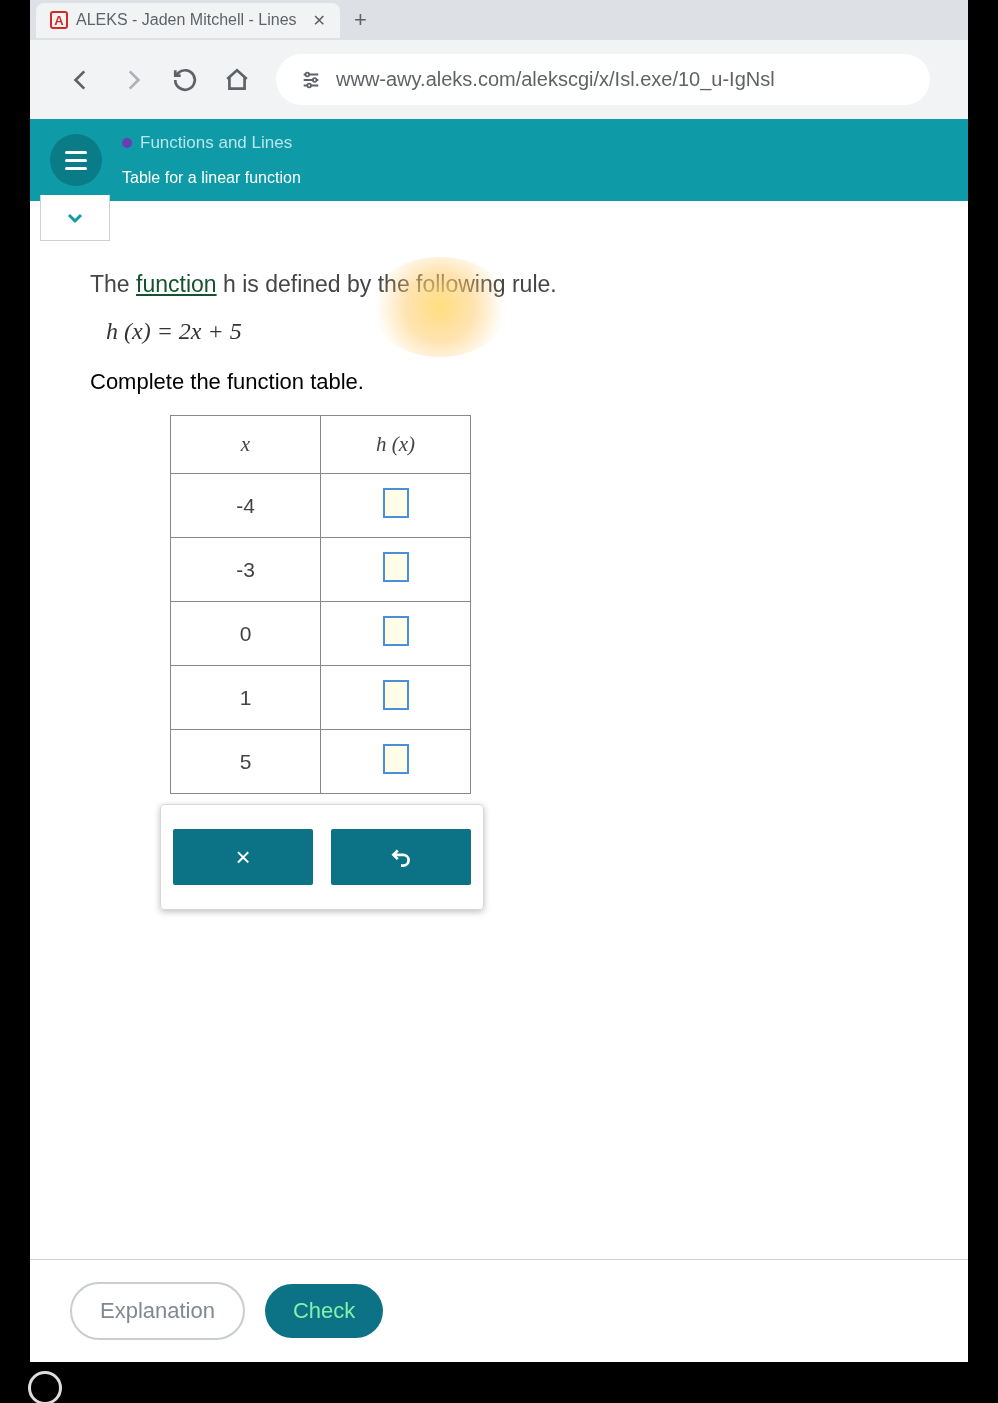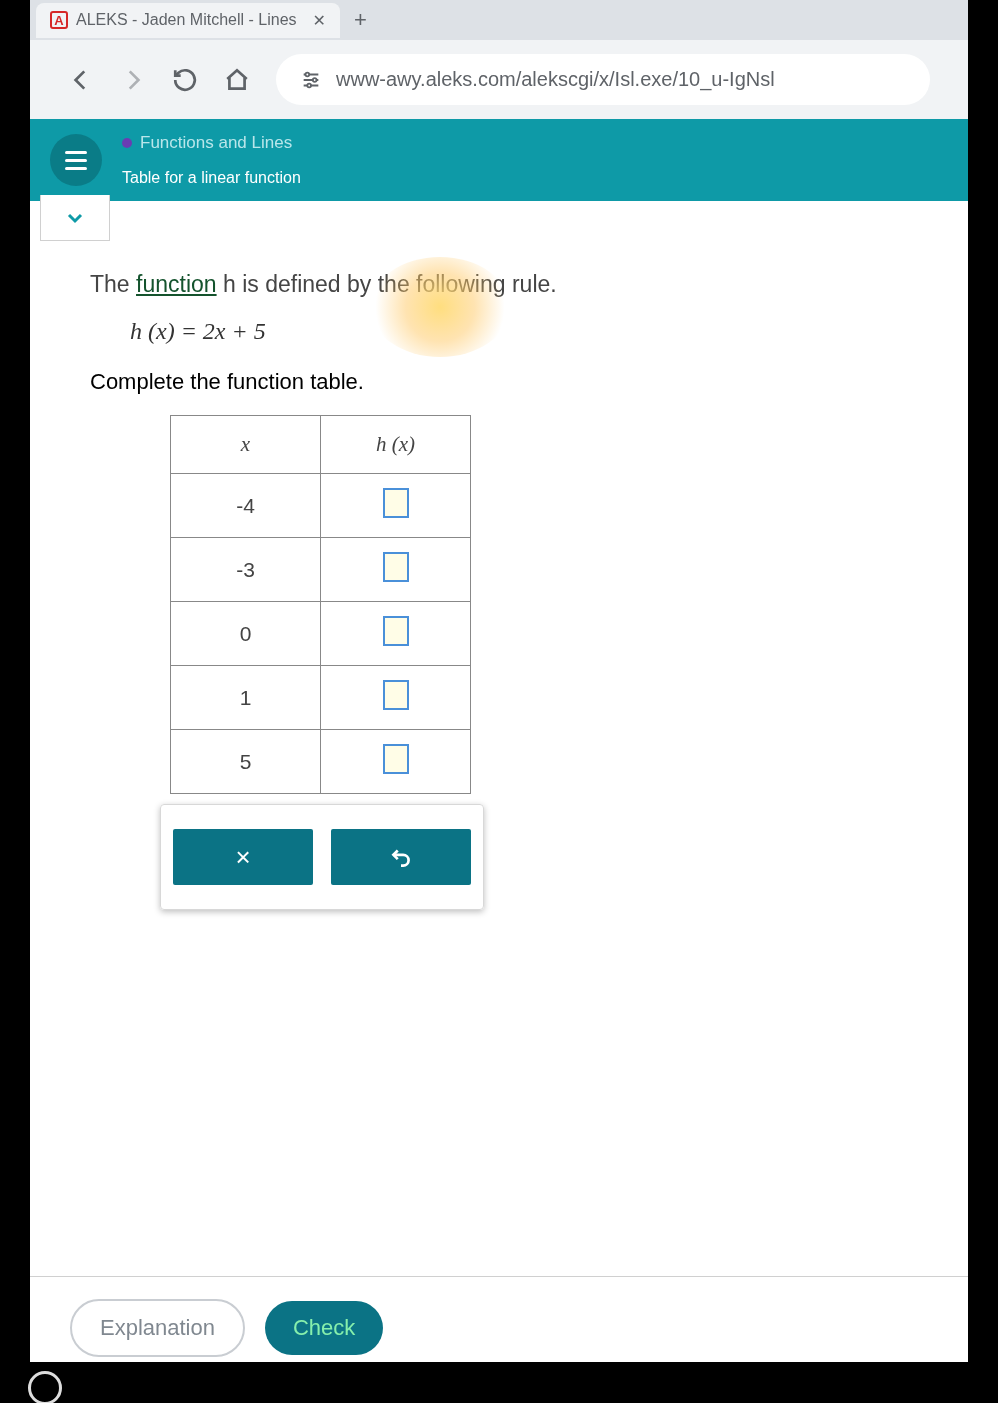--- a/index.html
+++ b/index.html
@@ -133,21 +133,21 @@
       border-top: none;
     }
     .problem-area { padding: 30px 40px 30px 60px; color: #333; }
     .prompt-line {
       font-size: 23px;
       color: #454545;
       margin-bottom: 20px;
       position: relative;
     }
     .link-word { color: #14532d; text-decoration: underline; }
-    .rule-line { font-size: 24px; margin: 10px 0 24px 40px; font-style: italic; font-family: 'Times New Roman', serif;}
+    .rule-line { font-size: 24px; margin: 10px 0 24px 16px; font-style: italic; font-family: 'Times New Roman', serif;}
     .rule-line .fn { font-style: italic; }
     .complete-line { font-size: 22px; color: #000000; margin-bottom: 20px; }
     .glare {
       position: absolute;
       width: 140px; height: 100px;
       border-radius: 50%;
       background: radial-gradient(circle, rgba(255,220,120,0.95) 0%, rgba(255,200,100,0.5) 40%, rgba(255,255,255,0) 75%);
       pointer-events: none;
       left: 280px; top: -14px;
     }
@@ -189,21 +189,21 @@
       background: #0b7385;
       color: #fff;
       display: flex;
       align-items: center;
       justify-content: center;
       border-radius: 2px;
       font-size: 26px;
     }
     .footer-bar {
       position: absolute;
-      bottom: 5px;
+      bottom: 22px;
       left: 0; right: 0;
       border-top: 1px solid #d0d0d0;
       padding: 22px 0 0 40px;
       display: flex;
       gap: 20px;
       align-items: center;
       text-align: right;
     }
     .btn-pill {
       padding: 14px 28px;

